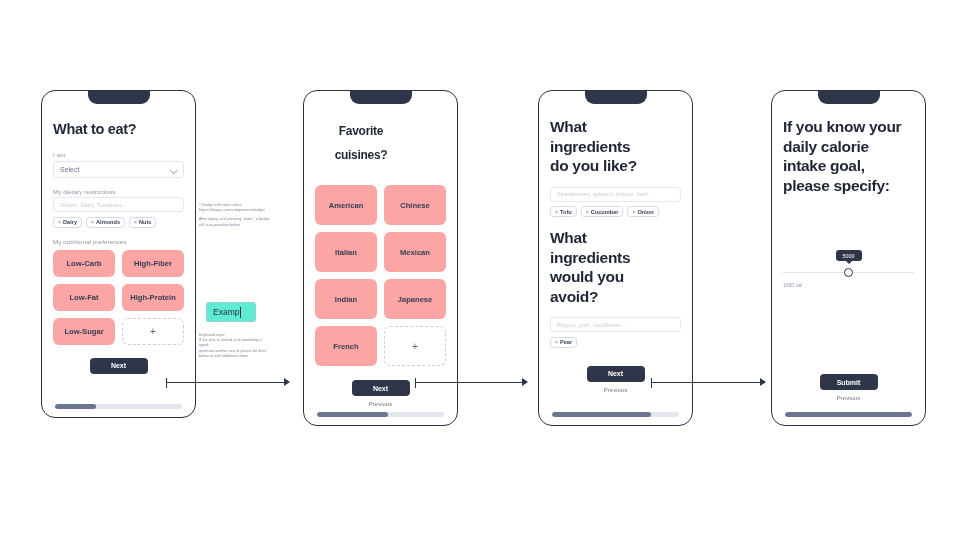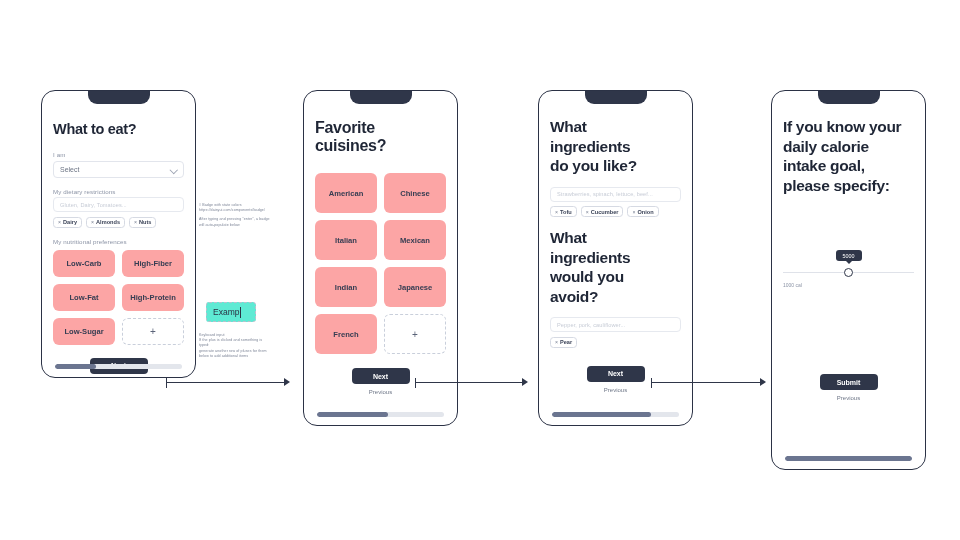--- a/index.html
+++ b/index.html
@@ -26,21 +26,21 @@
     border-radius: 0 0 9px 9px;
   }
   .screen { position: absolute; left: 0; top: 0; right: 0; bottom: 0; padding: 0 11px; }
 
   .title {
     font-weight: bold;
     color: #1f2636;
     letter-spacing: -0.3px;
   }
   .t-sm { font-size: 14.5px; line-height: 17px; }
-  .t-md { font-size: 16px; line-height: 18px; }
+  .t-md { font-size: 12px; line-height: 24px; text-align: center; }
   .t-lg { font-size: 15.5px; line-height: 19.5px; }
 
   .field-label {
     font-size: 6.2px; color: #8b93a5; margin-bottom: 2.5px; letter-spacing: .1px;
   }
 
   .select-box {
     height: 17px; border: 1px solid #e2e5ec; border-radius: 4px;
     display: flex; align-items: center; justify-content: space-between;
     padding: 0 6px; background: #fff;
@@ -132,21 +132,21 @@
     border-left: 3px solid transparent; border-right: 3px solid transparent;
     border-top: 3px solid #2f3649;
   }
   .cal-label { position: absolute; font-size: 5px; color: #8b93a5; }
 </style>
 </head>
 <body>
 
 <div id="canvas">
 
-  <div class="phone" style="left:41px; top:90px; width:155px; height:288px;">
+  <div class="phone" style="left:41px; top:90px; width:155px; height:328px;">
     <div class="notch"></div>
     <div class="screen">
       <div class="title t-sm" style="margin-top:30px;">What to eat?</div>
 
       <div style="margin-top:13px;">
         <div class="field-label">I am</div>
         <div class="select-box">
           <span>Select</span>
           <span class="chev"></span>
         </div>
@@ -295,21 +295,21 @@
     </div>
     <div class="progress-track">
       <div class="progress-fill" id="p2" style="width: 78%;"></div>
     </div>
   </div>
 
   <div class="conn-cap" style="left:651px; top:378px;"></div>
   <div class="connector" style="left:652px; top:382px; width:108px;"></div>
   <div class="arrow-head" style="left:760px; top:378px;"></div>
 
-  <div class="phone" style="left:771px; top:90px; width:155px; height:380px;text-decoration:underline;">
+  <div class="phone" style="left:771px; top:90px; width:155px; height:336px;text-decoration:underline;">
     <div class="notch"></div>
     <div class="screen">
       <div class="title t-lg" style="margin-top:26px; width:132px;">If you know your daily calorie intake goal, please specify:</div>
 
       <div class="slider-wrap" style="top:181px;">
         <div class="slider-track"></div>
         <div class="slider-knob" id="knob" style="left: calc(50% - 4.5px);"></div>
         <div class="tooltip" id="tip" style="top: -22px; left: 50%;">5000</div>
         <div class="cal-label" style="top:10px; left:0;">1000 cal</div>
       </div>

